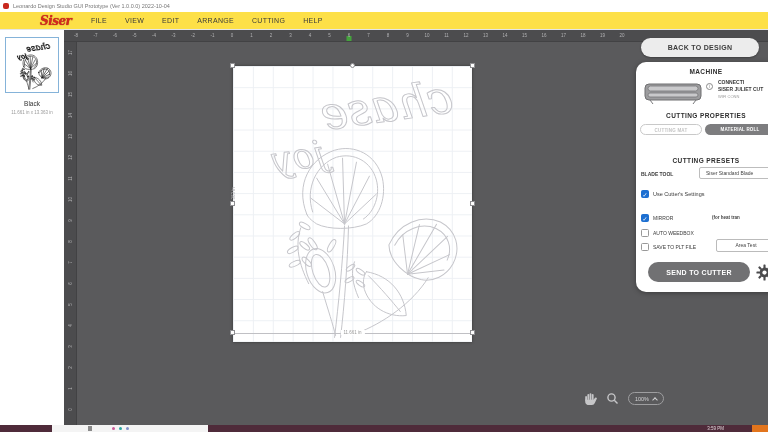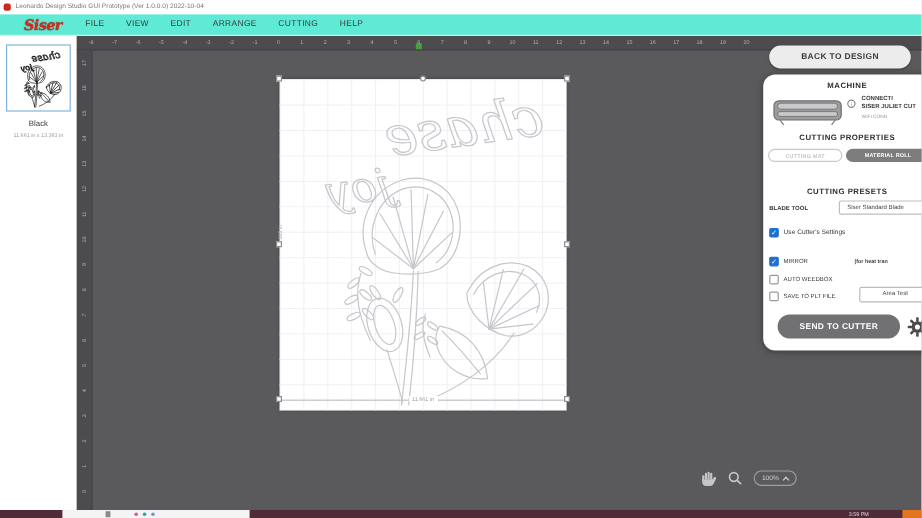--- a/index.html
+++ b/index.html
@@ -6,22 +6,22 @@
   html,body { width:768px; height:432px; overflow:hidden; background:#fff;
     font-family:"Liberation Sans", sans-serif; position:relative; }
 
   
   .titlebar { position:absolute; left:0; top:0; width:768px; height:12px; background:#fff;
     display:flex; align-items:center; }
   .app-icon { width:6px; height:6px; background:#c8281e; border-radius:2px; margin:0 4px 0 3px; }
   .app-title { font-size:5.5px; color:#777; }
 
   
-  .menubar { position:absolute; left:0; top:12px; width:768px; height:18px; background:#5eead4;
-    display:flex; align-items:center; padding-left:20px; border-bottom:1px solid #e5e5e5; }
+  .menubar { position:absolute; left:0; top:12px; width:768px; height:18px; background:#fde047;
+    display:flex; align-items:center; padding-left:40px; border-bottom:1px solid #e5e5e5; }
   .logo { width:42px; font-family:"DejaVu Serif", serif; font-style:italic; font-weight:bold;
     font-size:12px; color:#d42a1e; text-shadow:0 0 1px #8f1710; letter-spacing:-0.5px; }
   .menu-items { display:flex; gap:18px; margin-left:9px; }
   .menu-items span { font-size:7px; color:#3a3a3a; letter-spacing:0.3px; cursor:default; }
 
   
   .left-panel { position:absolute; left:0; top:30px; width:64px; height:395px; background:#fff; }
   .thumb-box { position:absolute; left:5px; top:7px; width:54px; height:56px; background:#fff;
     border:1px solid #85b3d9; display:flex; align-items:center; justify-content:center; }
   .thumb-svg { width:44px; height:50px; color:#1a1a1a; stroke-width:3.2; }

